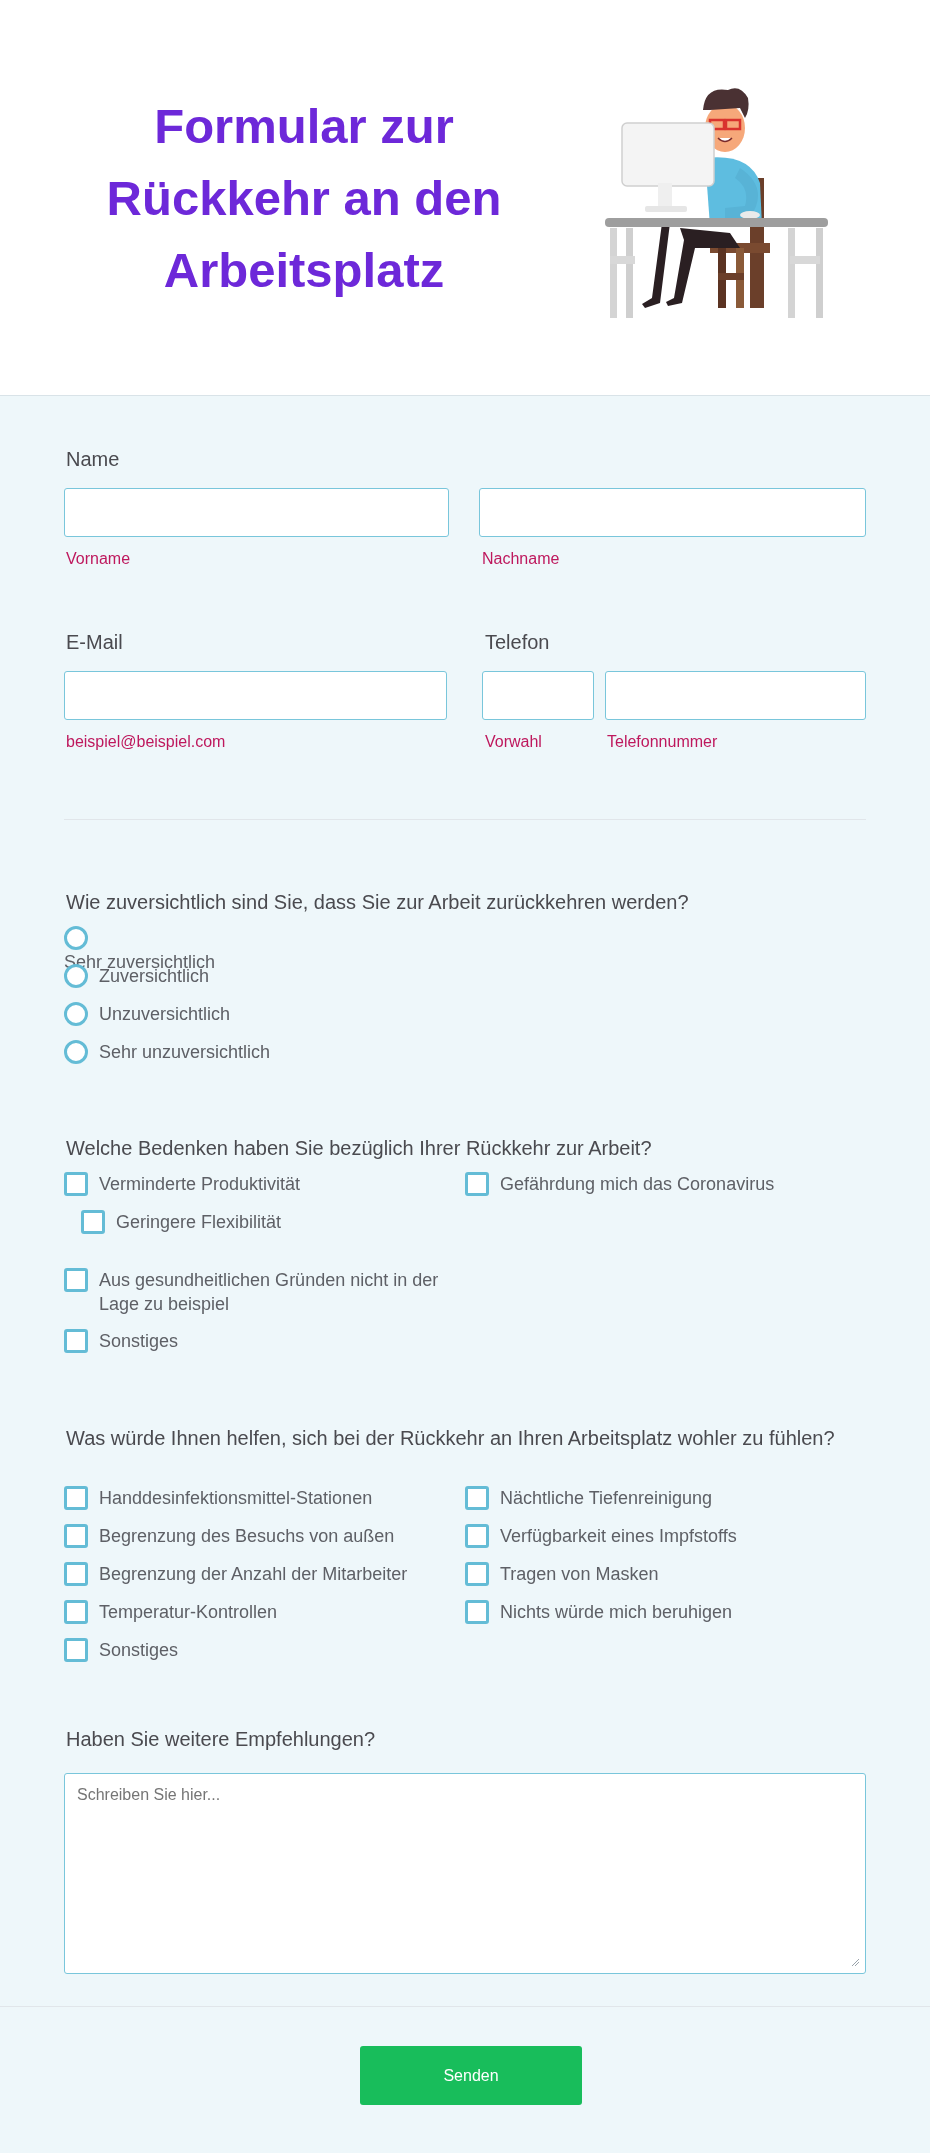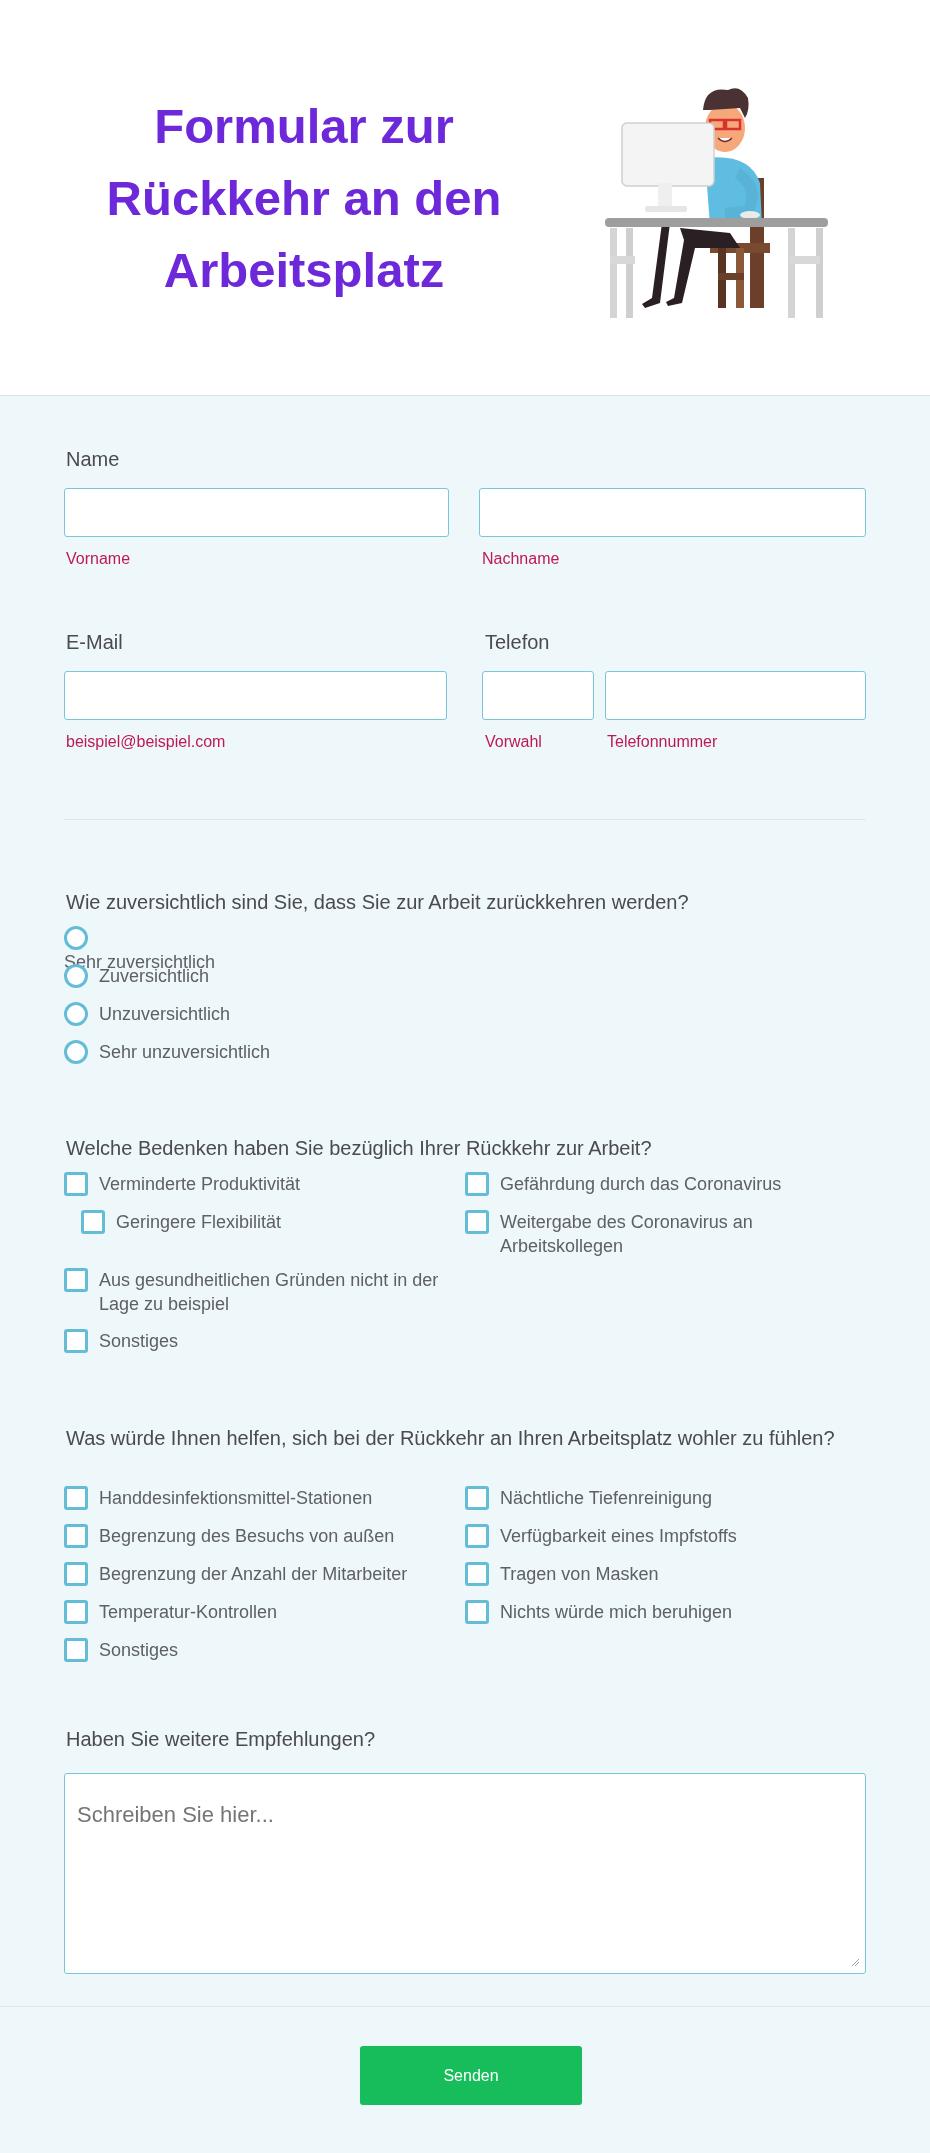--- a/index.html
+++ b/index.html
@@ -39,21 +39,21 @@
   }
   .checkbox {
     width: 24px; height: 24px; border: 3px solid #64bcd6; border-radius: 3px;
     background: #fff; flex: none; margin-right: 11px;
   }
   .opt-text { display: block; }
 
   .textarea {
     position: absolute; left: 64px; top: 1377px; width: 802px; height: 201px;
     background: #fff; border: 1.5px solid #79c6db; border-radius: 3px;
-    padding: 28px 12px; font-size: 22px; color: #9aa3ab; resize: none;
+    padding: 12px 12px; font-size: 16px; color: #9aa3ab; resize: none;
     font-family: "Liberation Sans", "DejaVu Sans", sans-serif;
   }
   .resize-grip { position: absolute; left: 850px; top: 1561px; width: 10px; height: 10px; }
 
   .submit {
     position: absolute; left: 360px; top: 1650px; width: 222px; height: 59px;
     background: #18bd5b; color: #fff; border: none; border-radius: 3px;
     font-size: 16px; font-family: "Liberation Sans", "DejaVu Sans", sans-serif;
   }
 </style>
@@ -137,29 +137,25 @@
     <span class="opt-text">Sehr unzuversichtlich</span>
   </div>
 
   <label class="label" style="left:66px; top:740px;">Welche Bedenken haben Sie bezüglich Ihrer Rückkehr zur Arbeit?</label>
   <div class="option" style="left:64px; top:776px; width:380px;">
     <span class="checkbox"></span>
     <span class="opt-text">Verminderte Produktivität</span>
   </div>
   <div class="option" style="left:465px; top:776px; width:370px;">
     <span class="checkbox"></span>
-    <span class="opt-text">Gefährdung durch das Coronavirus</span>
+    <span class="opt-text">Gefährdung mich das Coronavirus</span>
   </div>
   <div class="option" style="left:81px; top:814px; width:380px;">
     <span class="checkbox"></span>
     <span class="opt-text">Geringere Flexibilität</span>
-  </div>
-  <div class="option" style="left:465px; top:814px; width:330px;">
-    <span class="checkbox"></span>
-    <span class="opt-text">Weitergabe des Coronavirus an Arbeitskollegen</span>
   </div>
   <div class="option" style="left:64px; top:872px; width:390px;">
     <span class="checkbox"></span>
     <span class="opt-text">Aus gesundheitlichen Gründen nicht in der Lage zu beispiel</span>
   </div>
   <div class="option" style="left:64px; top:933px; width:380px;">
     <span class="checkbox"></span>
     <span class="opt-text">Sonstiges</span>
   </div>
 

